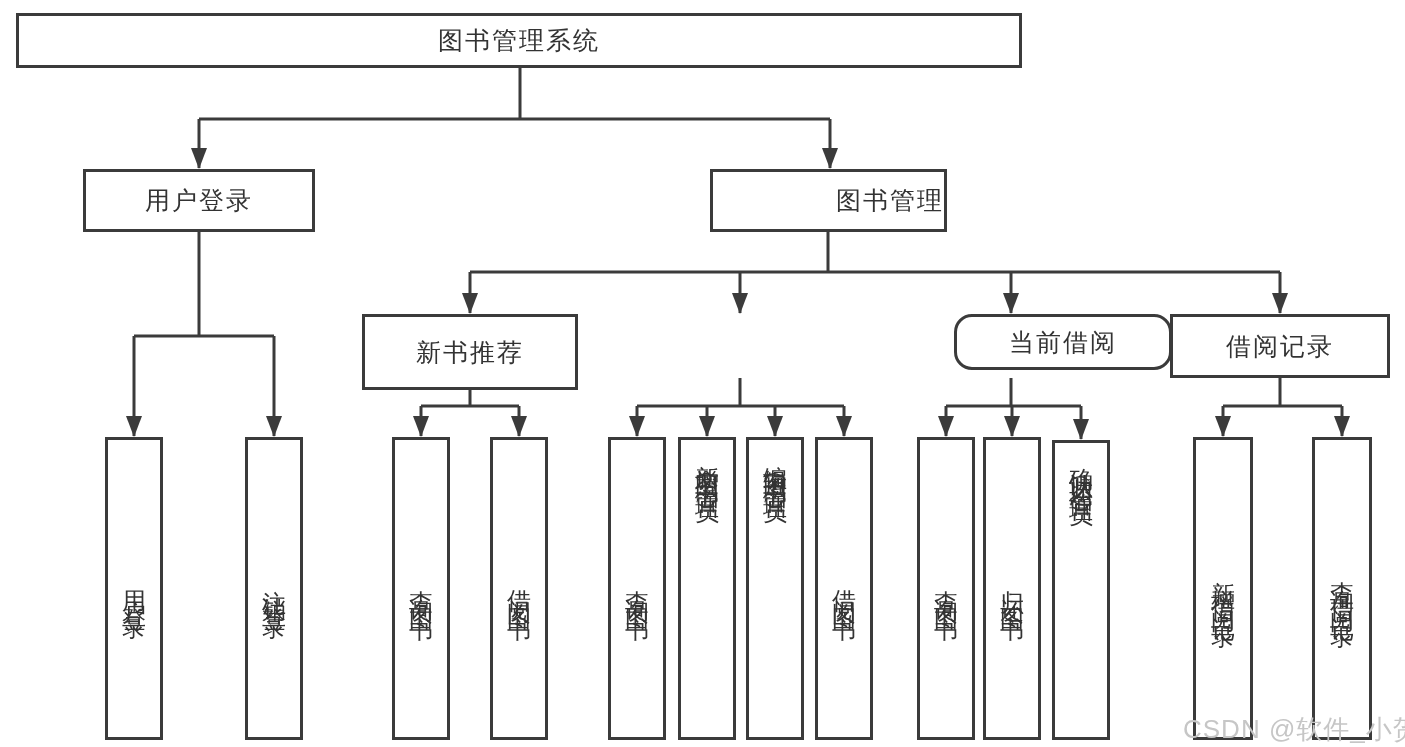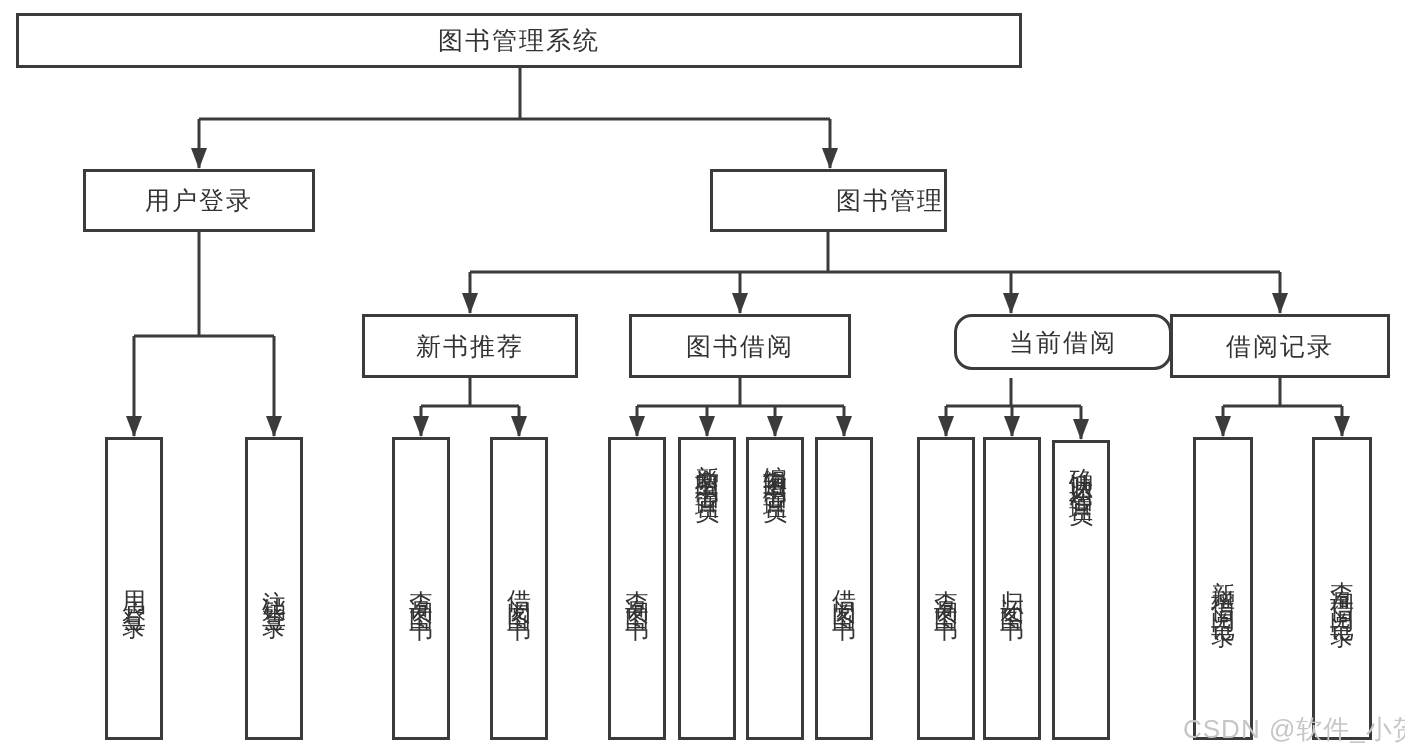--- a/index.html
+++ b/index.html
@@ -122,25 +122,22 @@
     <span>图书管理系统</span>
   </div>
 
   <div class="box hbox" style="left:83px; top:169px; width:232px; height:63px;">
     <span>用户登录</span>
   </div>
   <div class="box hbox" style="left:710px; top:169px; width:237px; height:63px;justify-content:flex-end;">
     <span>图书管理</span>
   </div>
 
-  <div class="box hbox" style="left:362px; top:314px; width:216px; height:64px;">
+  <div class="box hbox" style="left:362px; top:314px; width:216px; height:76px;">
     <span>新书推荐</span>
-  </div>
-  <div class="box hbox" style="left:629px; top:314px; width:222px; height:64px;">
-    <span>图书借阅</span>
   </div>
   <div class="box hbox" style="left:954px; top:314px; width:218px; height:56px;border-radius:18px;">
     <span>当前借阅</span>
   </div>
   <div class="box hbox" style="left:1170px; top:314px; width:220px; height:64px;">
     <span>借阅记录</span>
   </div>
 
   <div class="box vbox" style="left:105px; top:437px; width:58px; height:303px;">
     <span class="vtxt">用户登录</span>

